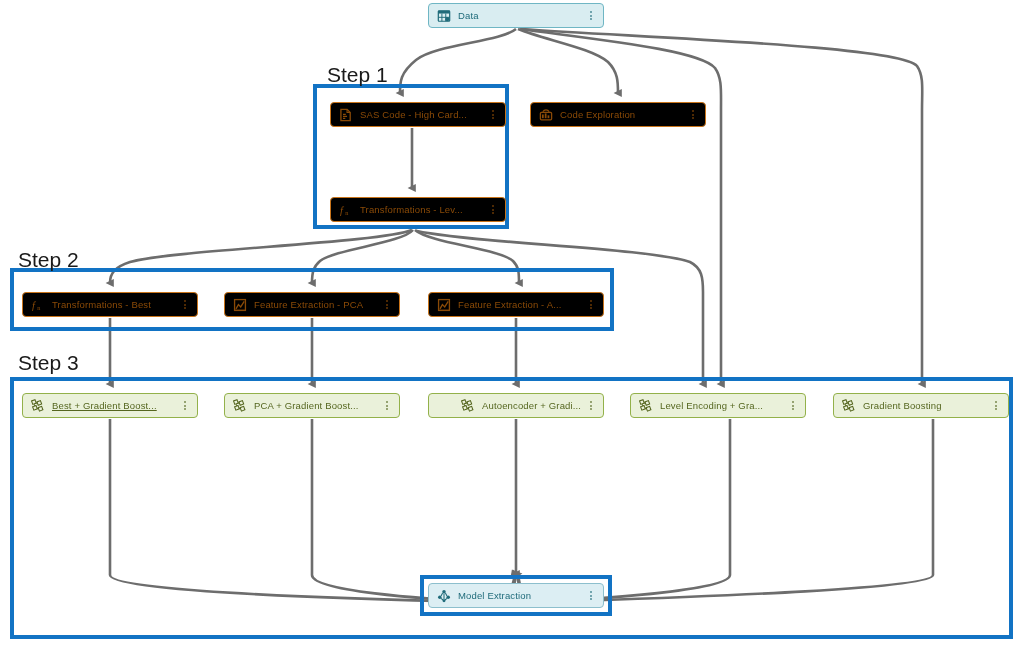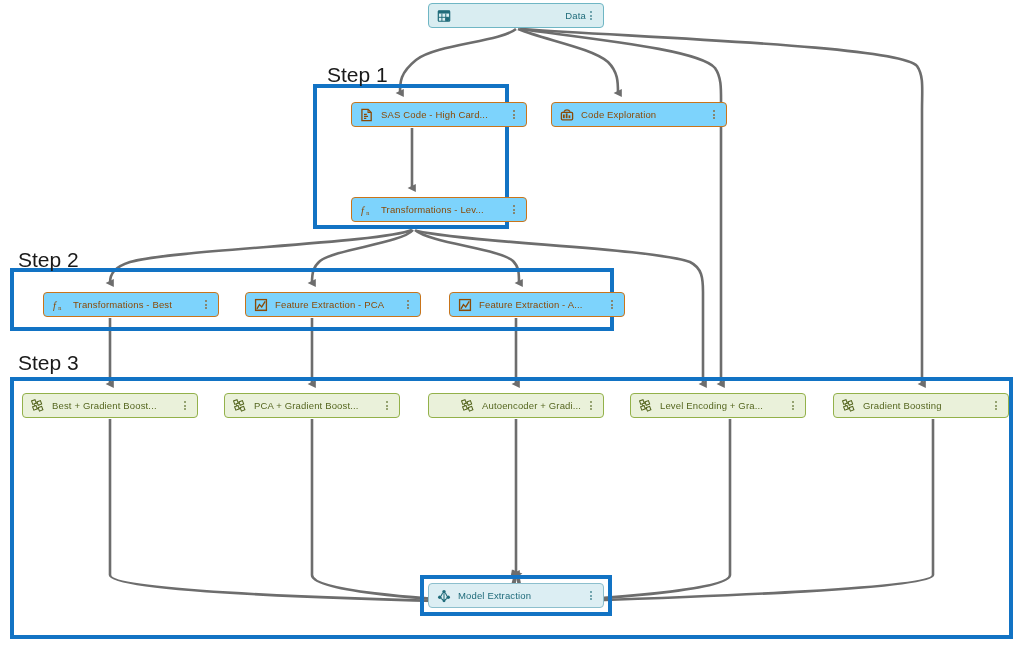--- a/index.html
+++ b/index.html
@@ -30,21 +30,21 @@
     white-space:nowrap;
     overflow:hidden;
   }
   .node .ico{flex:0 0 auto;width:14px;height:14px;margin-right:7px;display:block;}
   .node .nlabel{flex:1 1 auto;overflow:hidden;text-overflow:clip;white-space:nowrap;}
   .node .kebab{flex:0 0 auto;width:10px;text-align:center;line-height:1;
     font-size:11px;letter-spacing:0;opacity:.75;}
   .node .kebab i{display:block;width:2px;height:2px;margin:1.5px auto;border-radius:50%;background:currentColor;}
 
   .node.data{background:#d9edf1;border:1.6px solid #6fb6c4;color:#1f6b7a;}
-  .node.orange{background:#7dd3fc;border:1.6px solid #c9741a;color:#8a4a07;margin-left:21px;}
+  .node.orange{background:#000000;border:1.6px solid #c9741a;color:#8a4a07;}
   .node.green{background:#eaf1da;border:1.6px solid #93b14a;color:#55661f;}
   .node.compare{background:#dceef3;border:1.6px solid #8cbfcd;color:#1f6b7a;}
 
   
   .sel-ring{position:absolute;border:4px solid #1273c4;box-sizing:border-box;z-index:3;}
 </style>
 </head>
 <body>
 
 <div id="canvas">
@@ -95,21 +95,21 @@
   <div class="step-box" id="sb-1" style="left: 10px; top: 268px; width: 604px; height: 63px;"></div>
   <div class="step-box" id="sb-2" style="left: 10px; top: 377px; width: 1003px; height: 262px;"></div>
 
   <div class="step-label" id="sl-0" style="left: 327px; top: 52px;">Step 1</div>
   <div class="step-label" id="sl-1" style="left: 18px; top: 237px;">Step 2</div>
   <div class="step-label" id="sl-2" style="left: 18px; top: 340px;">Step 3</div>
 
   <div class="sel-ring" id="selring" style="left: 420px; top: 575px; width: 192px; height: 41px;"></div>
 
   <div id="nodes-host">
-      <div class="node data" style="left: 428px; top: 3px; width: 176px; text-align: right;">
+      <div class="node data" style="left: 428px; top: 3px; width: 176px;">
         <svg class="ico" viewBox="0 0 16 16">
           <rect x="1.5" y="2" width="13" height="12" rx="1" fill="none" stroke="currentColor" stroke-width="1.4"></rect>
           <rect x="1.5" y="2" width="13" height="3.2" fill="currentColor"></rect>
           <path d="M5.6 5.2V14M10 5.2V14M1.5 9.5H14.5" stroke="currentColor" stroke-width="1.1"></path>
           <circle cx="11.8" cy="11.6" r="2.4" fill="currentColor"></circle>
         </svg>
         <span class="nlabel">Data</span>
         <span class="kebab">
           <i></i>
           <i></i>
@@ -187,21 +187,21 @@
           <path d="M3.4 12.4 L6.2 7.6 L8.8 10.2 L12.8 3.8" fill="none" stroke="currentColor" stroke-width="1.5"></path>
           <path d="M2 14.2h12.4" stroke="currentColor" stroke-width="1.5"></path>
         </svg>
         <span class="nlabel">Feature Extraction - A...</span>
         <span class="kebab">
           <i></i>
           <i></i>
           <i></i>
         </span>
       </div>
-      <div class="node green" style="left: 22px; top: 393px; width: 176px;">
+      <div class="node green" style="left: 22px; top: 393px; width: 176px; text-decoration: underline;">
         <svg class="ico" viewBox="0 0 16 16">
           <g stroke="currentColor" stroke-width="1.2" fill="none">
             <rect x="1.2" y="1.4" width="4.2" height="4.2" transform="rotate(-20 3.3 3.5)"></rect>
             <rect x="7.4" y="2.4" width="4.2" height="4.2" transform="rotate(-20 9.5 4.5)"></rect>
             <rect x="2.4" y="8.0" width="4.2" height="4.2" transform="rotate(-20 4.5 10.1)"></rect>
             <rect x="8.8" y="9.0" width="4.2" height="4.2" transform="rotate(-20 10.9 11.1)"></rect>
             <path d="M5.6 4.2 L7.6 4.8 M3.9 6.2 L4.5 8.2 M7.0 10.6 L9.0 11.1"></path>
           </g>
         </svg>
         <span class="nlabel">Best + Gradient Boost...</span>

